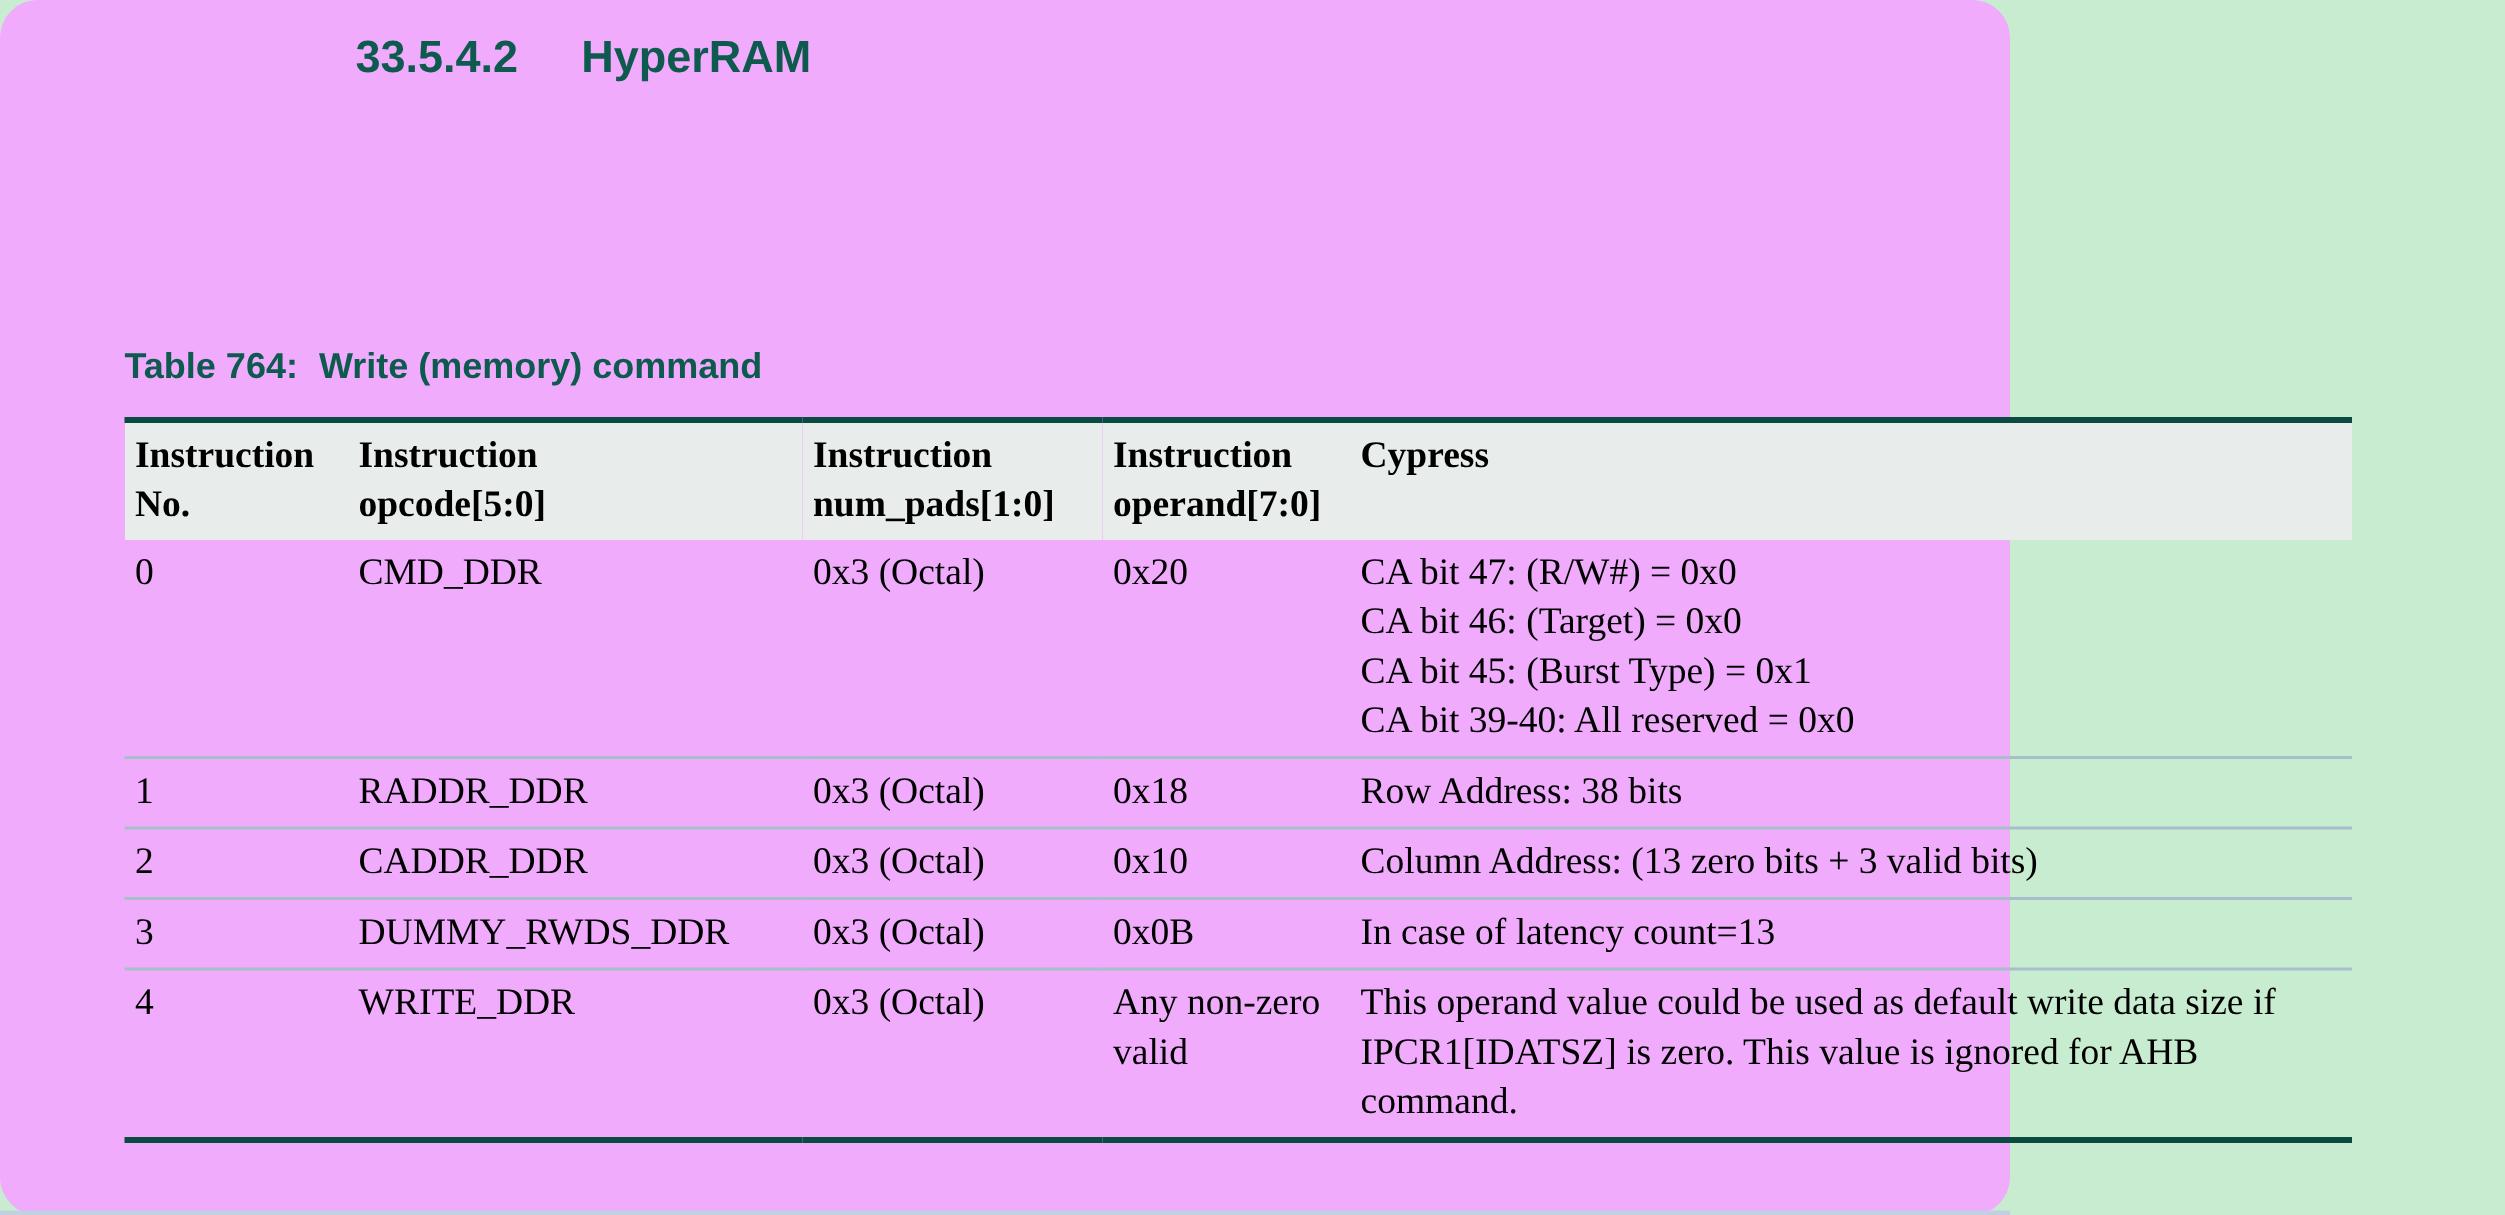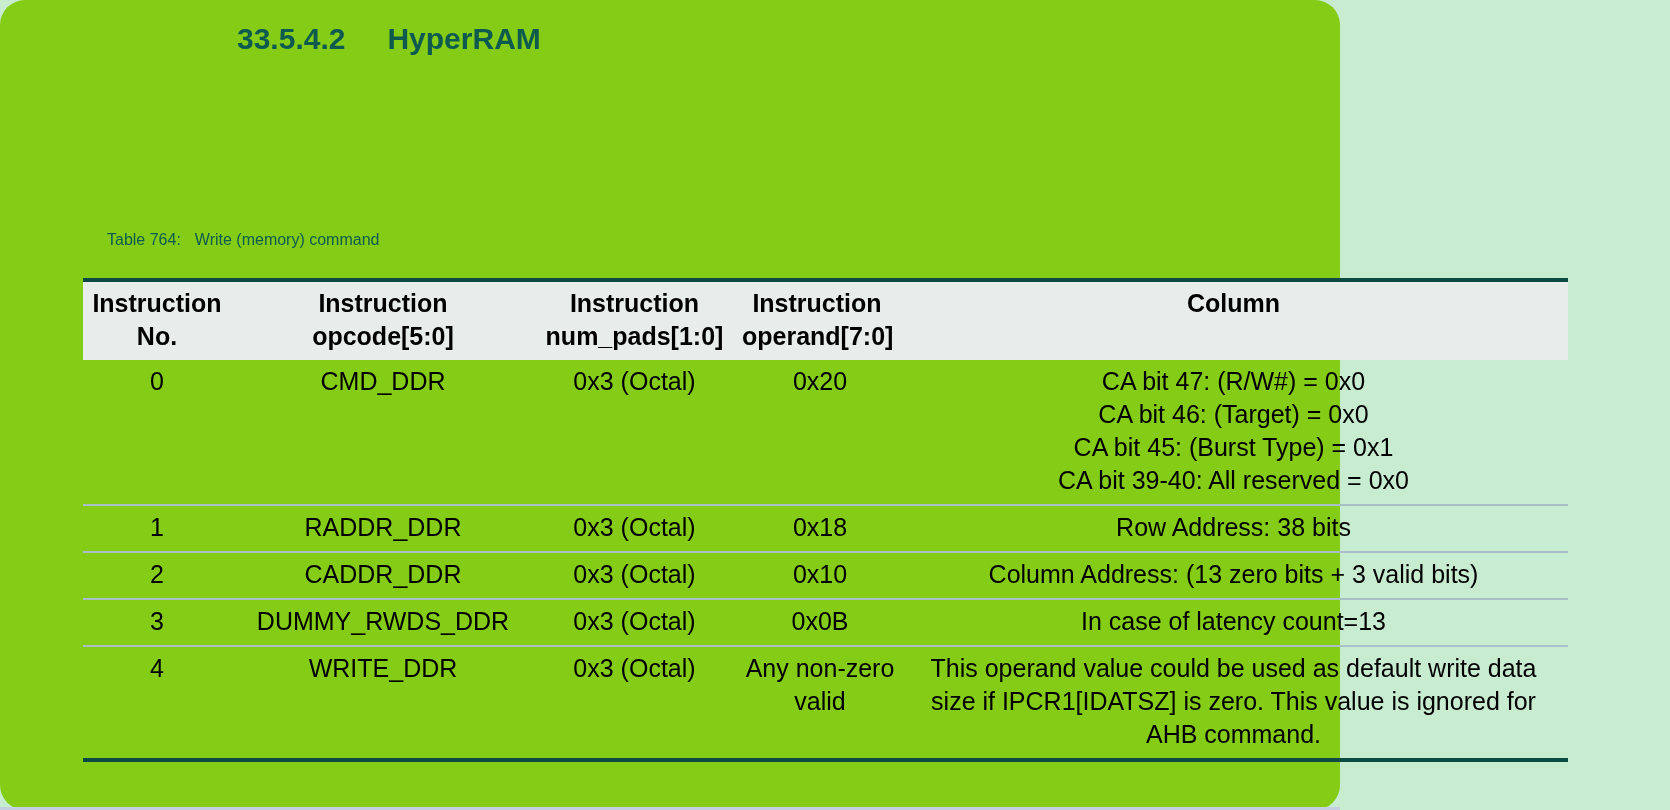--- a/index.html
+++ b/index.html
@@ -7,21 +7,21 @@
   body {
     font-family: "Liberation Sans", "DejaVu Sans", sans-serif;
     background: #c8ecd0;
     color: #000;
     overflow: hidden;
   }
   .page {
     position: relative;
     width: 1340px;
     height: 810px;
-    background: #84cc16;
+    background: #f0abfc;
     border-radius: 25px;
   }
   
   .section-heading {
     position: absolute;
     left: 237px;
     top: 22px;
     font-size: 30px;
     font-weight: bold;
     color: #0e5a4f;
@@ -38,50 +38,50 @@
     line-height: 36px;
     color: #000;
   }
   .paragraph.p1 { top: 73px; }
   .paragraph.p2 { top: 133px; }
   
   .table-caption {
     position: absolute;
     left: 83px;
     top: 231px;
-    font-size: 16px;
-    font-weight: normal;
+    font-size: 24px;
+    font-weight: bold;
     color: #0e5a4f;
     white-space: nowrap;
-    margin-left: 24px;
   }
   .table-caption .caption-label { margin-right: 14px; }
   
   .table-wrap {
     position: absolute;
     left: 83px;
     top: 278px;
     width: 1485px;
   }
   table.cmd-table {
     width: 1485px;
     border-collapse: collapse;
     table-layout: fixed;
     border-top: 4px solid #0a4a41;
     border-bottom: 4px solid #0a4a41;
     font-size: 25px;
   }
   table.cmd-table th,
   table.cmd-table td {
-    text-align: center;
+    text-align: left;
     vertical-align: top;
     padding: 5px 8px 7px 7px;
     line-height: 33px;
     white-space: pre-line;
     overflow: hidden;
+    font-family: Liberation Serif, serif;
   }
   table.cmd-table td.c4 { padding-right: 2px; }
   table.cmd-table thead th {
     background: #e8edec;
     font-weight: bold;
   }
   table.cmd-table tbody td {
     border-top: 2px solid #a8bfca;
   }
   table.cmd-table tbody tr:first-child td { border-top: none; }
@@ -125,21 +125,21 @@
       <thead>
         <tr>
           <th>Instruction
 No.</th>
           <th>Instruction
 opcode[5:0]</th>
           <th>Instruction
 num_pads[1:0]</th>
           <th>Instruction
 operand[7:0]</th>
-          <th>Column</th>
+          <th>Cypress</th>
         </tr>
       </thead>
       <tbody>
         <tr>
           <td class="c1">0</td>
           <td class="c2">CMD_DDR</td>
           <td class="c3">0x3 (Octal)</td>
           <td class="c4">0x20</td>
           <td class="c5">CA bit 47: (R/W#) = 0x0
 CA bit 46: (Target) = 0x0

